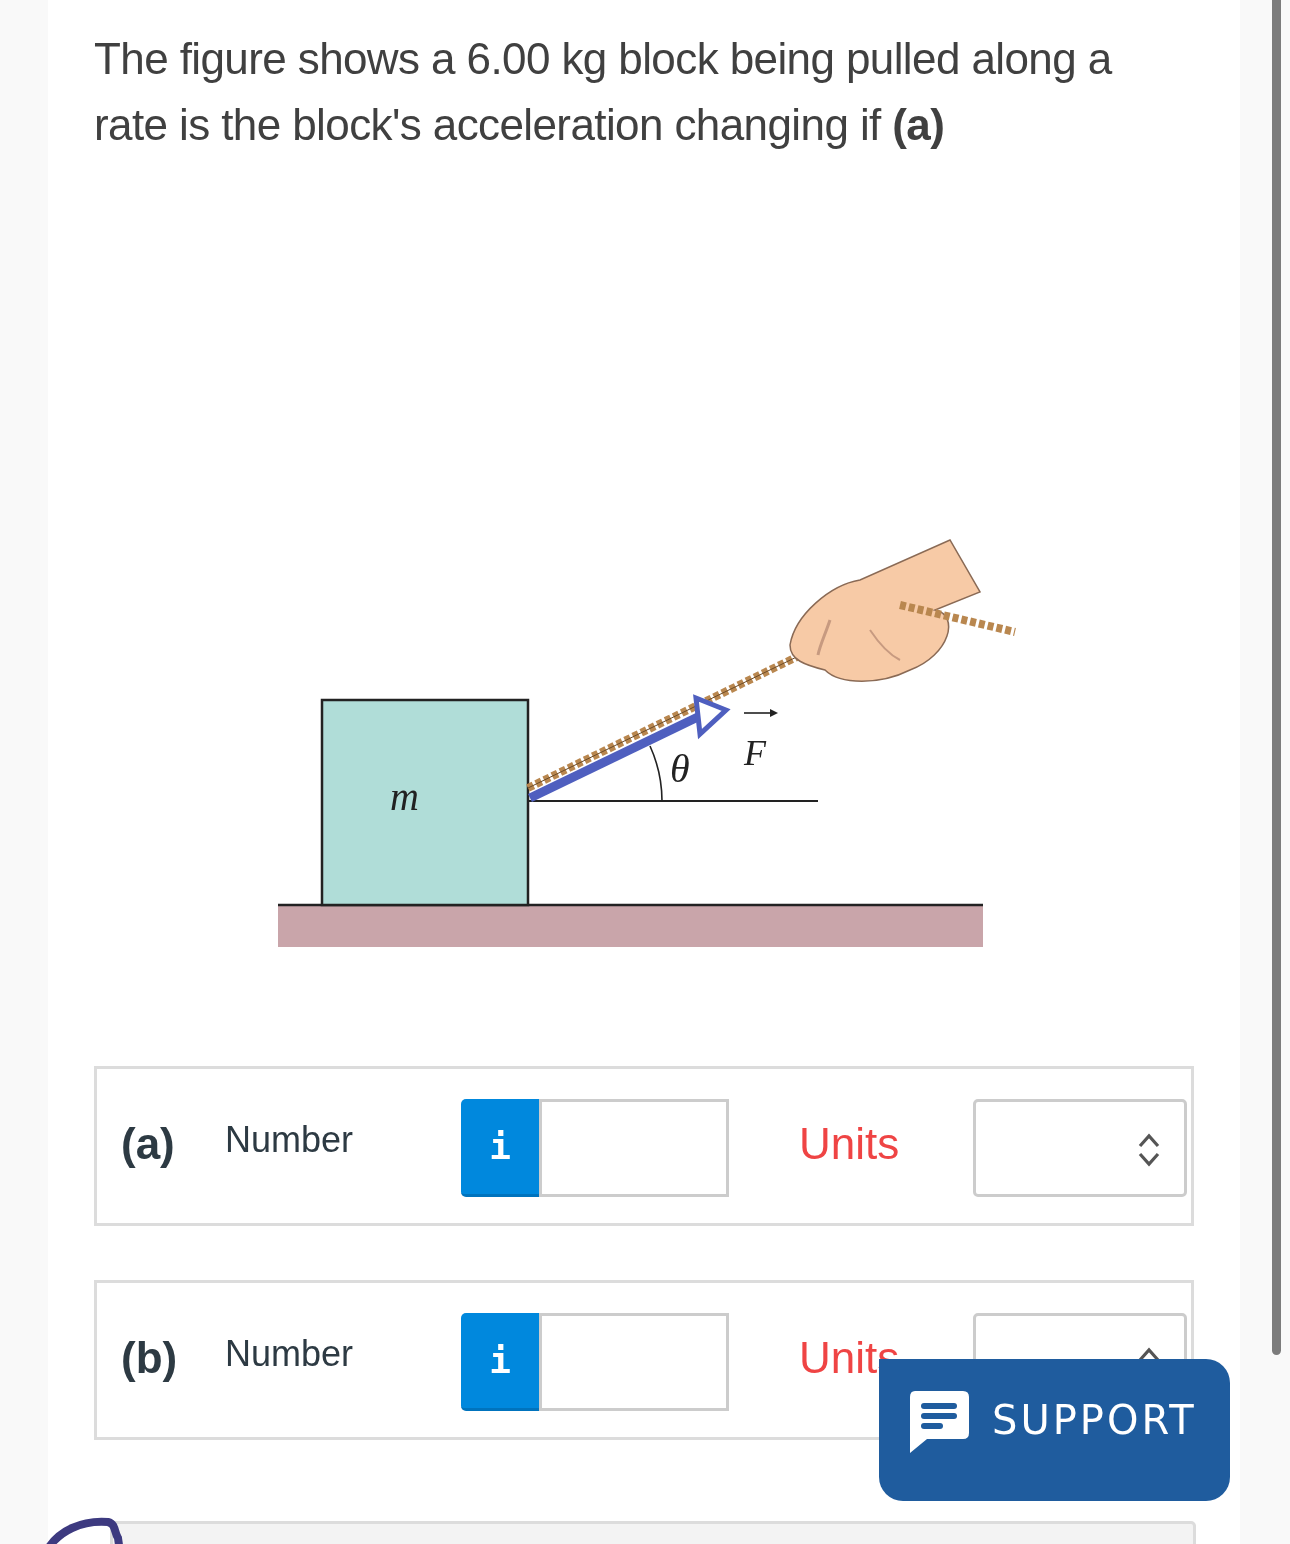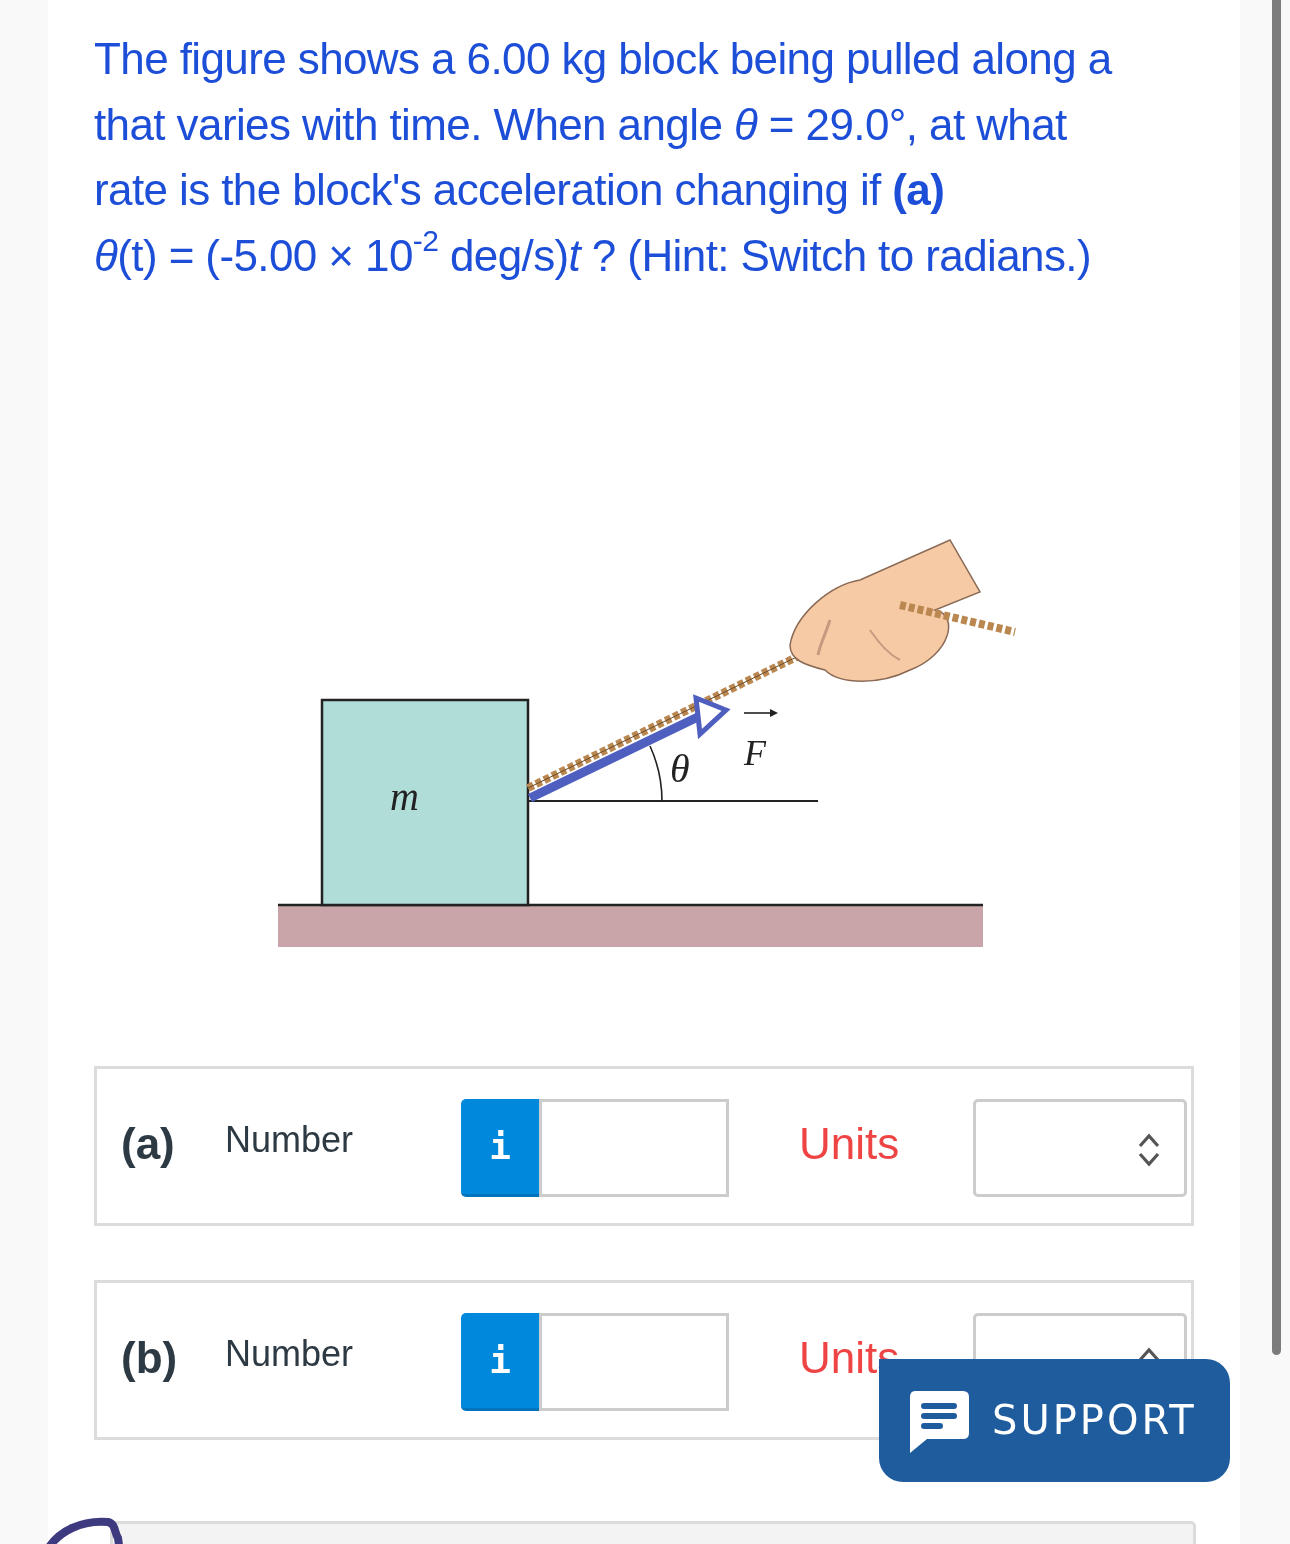--- a/index.html
+++ b/index.html
@@ -10,21 +10,21 @@
       color: #2d3a43;
       position: relative;
     }
     .page {
       position: absolute; left: 48px; top: 0; width: 1192px; height: 1544px;
       background: #ffffff;
     }
     .question {
       position: absolute; left: 94px; top: 26px; width: 1110px;
       font-size: 44px; line-height: 65.5px; letter-spacing: -0.6px;
-      color: #1d4ed8;
+      color: #404040;
     }
     .question b { font-weight: bold; }
     .question i { font-style: italic; }
     .question sup { font-size: 30px; line-height: 0; position: relative; top: -4px; }
 
     .figure { position: absolute; left: 270px; top: 520px; width: 760px; height: 440px; }
 
     .answer-row {
       position: absolute; left: 94px; width: 1100px; height: 160px;
       border: 3px solid #dcdcdc; box-sizing: border-box; background: #fff;
@@ -53,21 +53,21 @@
     }
     .units-select {
       position: absolute; left: 876px; top: 30px; width: 214px; height: 98px;
       border: 3px solid #cccccc; border-radius: 5px; box-sizing: border-box; background: #fff;
     }
     .units-select .chev {
       position: absolute; right: 22px; top: 26px; width: 26px; height: 44px;
     }
 
     .support-btn {
-      position: absolute; left: 879px; top: 1359px; width: 351px; height: 123px;
+      position: absolute; left: 879px; top: 1359px; width: 351px; height: 142px;
       background: #1f5c9e; border-radius: 0 24px 24px 24px;
       display: flex; align-items: center; color: #fff; cursor: pointer;
     }
     .support-btn .bubble { position: absolute; left: 30px; top: 30px; width: 60px; height: 64px; }
     .support-btn .label {
       position: absolute; left: 113px; top: 38px; font-size: 40px; letter-spacing: 3px;
       font-family: "DejaVu Sans", sans-serif; color: #fff;
     }
 
     .next-box {
@@ -81,23 +81,21 @@
       background: #7c7c7c; border-radius: 0 0 5px 5px;
     }
   </style>
 </head>
 <body>
 
 <div class="page"></div>
 
 <div class="question">
   <div>The figure shows a 6.00 kg block being pulled along a</div>
-  <div><span>that varies with time. When angle </span><i>θ</i><span> = 29.0°, at what</span></div>
   <div><span>rate is the block's acceleration changing if </span><b>(a)</b></div>
-  <div><i>θ</i><span>(t) = (-5.00 × 10</span><sup>-2</sup><span> deg/s)</span><i>t</i><span> ? (Hint: Switch to radians.)</span></div>
 </div>
 
 <div class="figure">
   <svg width="760" height="440" viewBox="0 0 760 440">
 
     <rect x="8" y="385" width="705" height="42" fill="#c9a5aa"></rect>
     <line x1="8" y1="385" x2="713" y2="385" stroke="#222" stroke-width="2.5"></line>
 
     <rect x="52" y="180" width="206" height="205" fill="#b0ddd8" stroke="#222" stroke-width="2.5"></rect>
     <text x="120" y="290" font-family="Liberation Serif, serif" font-style="italic" font-size="40" fill="#222">m</text>

